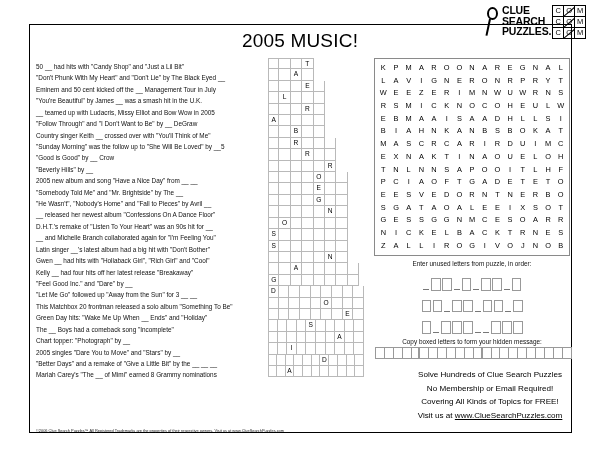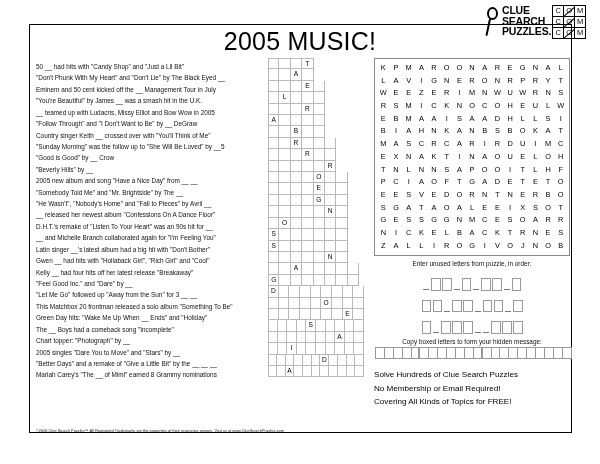--- a/index.html
+++ b/index.html
@@ -30,21 +30,21 @@
     box-sizing: border-box;
     background: #fff;
   }
   
   .title {
     position: absolute;
     left: 180px;
     top: 26px;
     width: 240px;
     text-align: center;
-    font-size: 25px;
+    font-size: 19px;
     font-weight: normal;
     letter-spacing: 0.2px;
     color: #000;
     line-height: 30px;
   }
   
   .logo {
     position: absolute;
     left: 486px;
     top: 4px;
@@ -248,24 +248,24 @@
     height: 11.5px;
     border-right: 1px solid #999;
     border-top: 1px solid #999;
     border-bottom: 1px solid #999;
     box-sizing: border-box;
   }
   .msg-cell.thick { border-right-width: 2px; }
   
   .promo {
     position: absolute;
-    left: 374px;
+    left: 392px;
     top: 368px;
     width: 196px;
-    text-align: left;
+    text-align: center;
   }
   .promo div {
     font-size: 8.1px;
     line-height: 13.6px;
     color: #000;
   }
   .promo .url { text-decoration: underline; }
   
   .footer {
     position: absolute;
@@ -929,17 +929,18 @@
       <div class="msg-cell"></div>
       <div class="msg-cell"></div>
       <div class="msg-cell"></div>
       <div class="msg-cell"></div>
     </div>
 
   <div class="promo">
     <div>Solve Hundreds of Clue Search Puzzles</div>
     <div>No Membership or Email Required!</div>
     <div>Covering All Kinds of Topics for FREE!</div>
+    <div><span>Visit us at </span><span class="url">www.ClueSearchPuzzles.com</span></div>
   </div>
 
   <div class="footer">©2006 Clue Search Puzzles™ All Registered Trademarks are the properties of their respective owners. Visit us at www.ClueSearchPuzzles.com</div>
 
 </div>
 
 </body></html>

